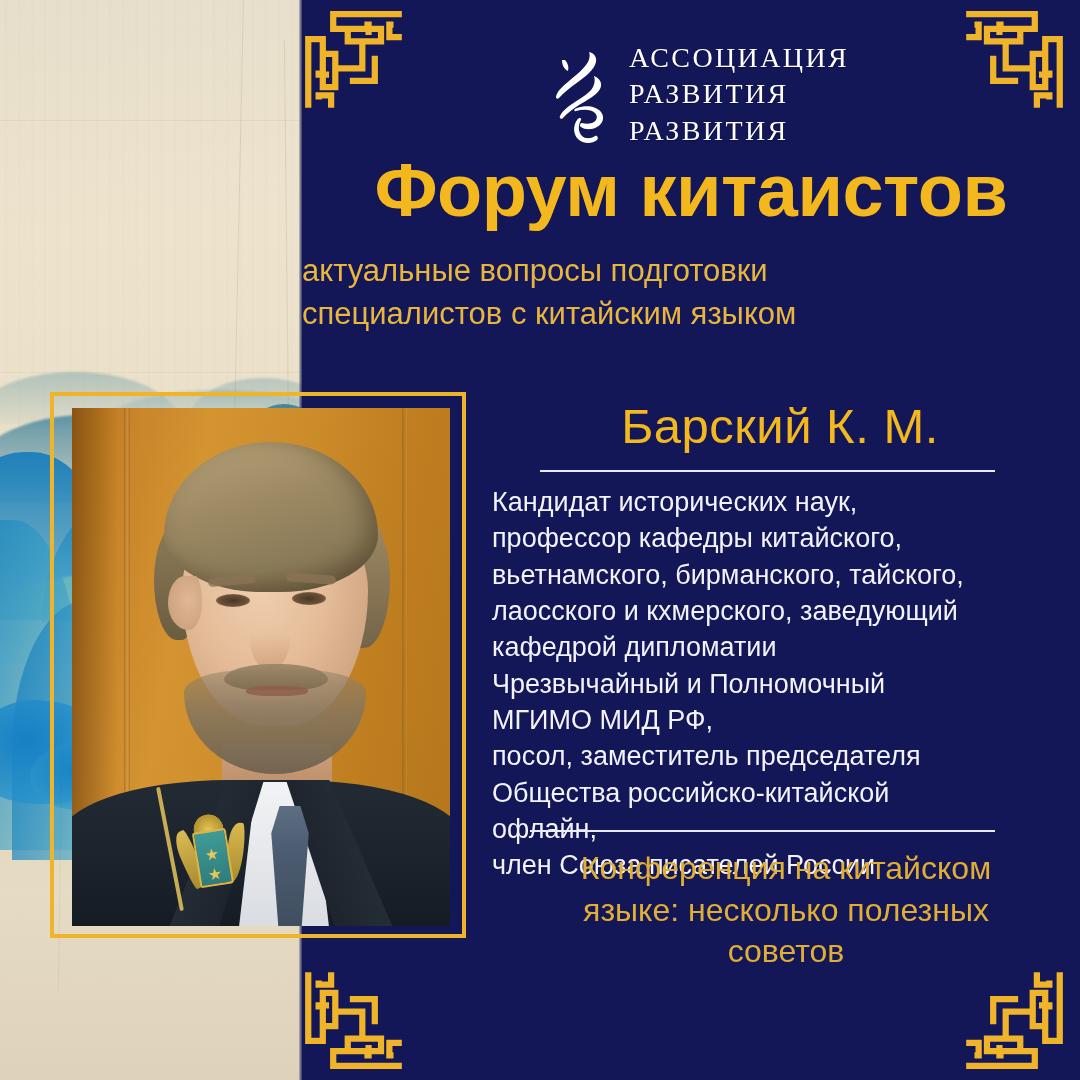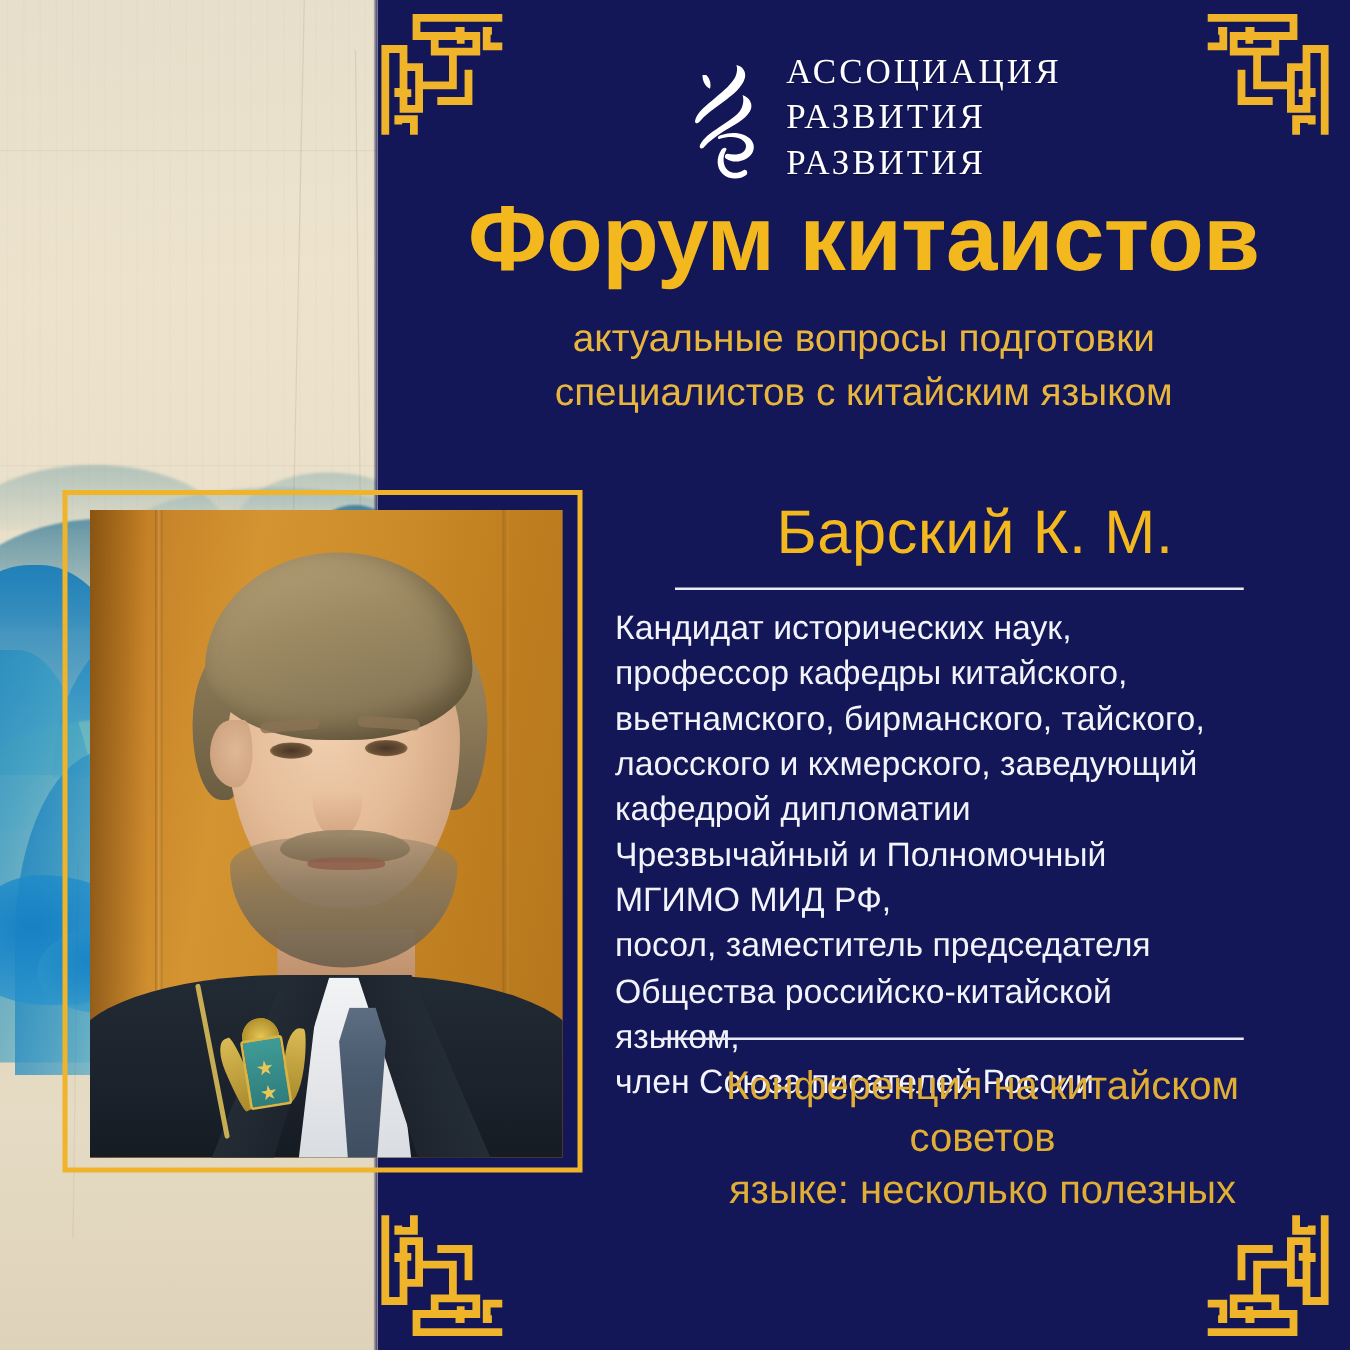--- a/index.html
+++ b/index.html
@@ -203,21 +203,21 @@
     color: #F3B81E;
     font-size: 74px;
     font-weight: 700;
     letter-spacing: -0.5px;
     line-height: 1.05;
   }
   .subhead {
     position: absolute;
     left: 0; top: 250px;
     width: 778px;
-    text-align: center;
+    text-align: left;
     color: #E8B63C;
     font-size: 31px;
     font-weight: 400;
     line-height: 1.38;
   }
 
   
   .speaker-name {
     position: absolute;
     left: 178px; top: 398px;
@@ -569,30 +569,30 @@
     <div class="bio">
       <div>Кандидат исторических наук,</div>
       <div>профессор кафедры китайского,</div>
       <div>вьетнамского, бирманского, тайского,</div>
       <div>лаосского и кхмерского, заведующий</div>
       <div>кафедрой дипломатии</div>
       <div>Чрезвычайный и Полномочный</div>
       <div>МГИМО МИД РФ,</div>
       <div>посол,  заместитель председателя</div>
       <div>Общества российско-китайской</div>
-      <div>языком,</div>
+      <div>офлайн,</div>
       <div>член Союза писателей России</div>
     </div>
 
     <div class="rule rule-bottom"></div>
 
     <div class="topic">
       <div>Конференция на китайском</div>
+      <div>языке: несколько полезных</div>
       <div>советов</div>
-      <div>языке: несколько полезных</div>
     </div>
 
   </div>
 
   <div class="photo-frame"></div>
   <div class="photo">
     <div class="ph-wall"></div>
     <div class="ph-wall-dark"></div>
     <div class="ph-wall-seam"></div>
     <div class="ph-wall-seam2"></div>

